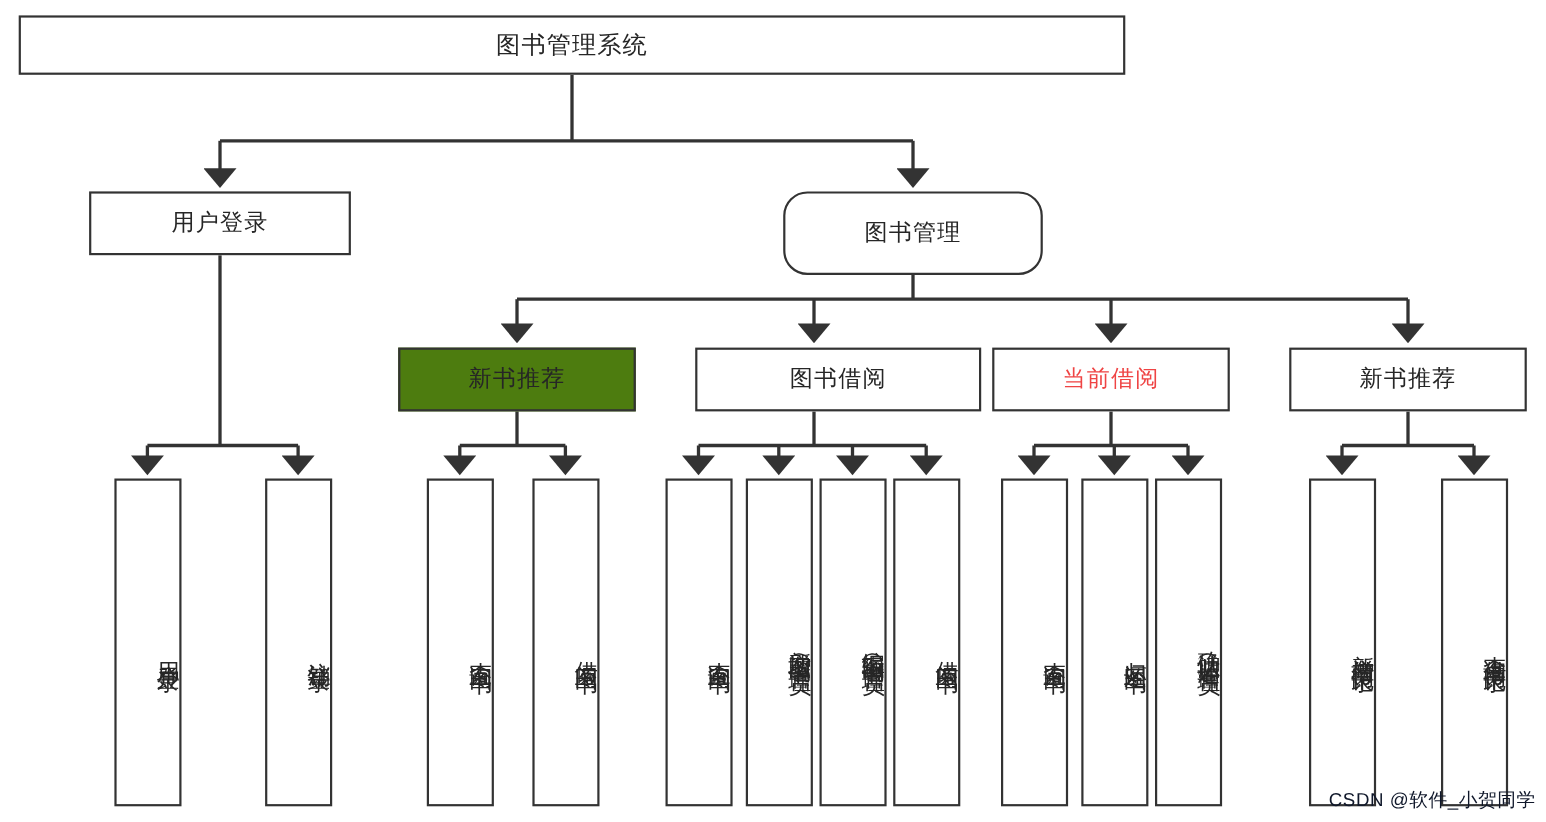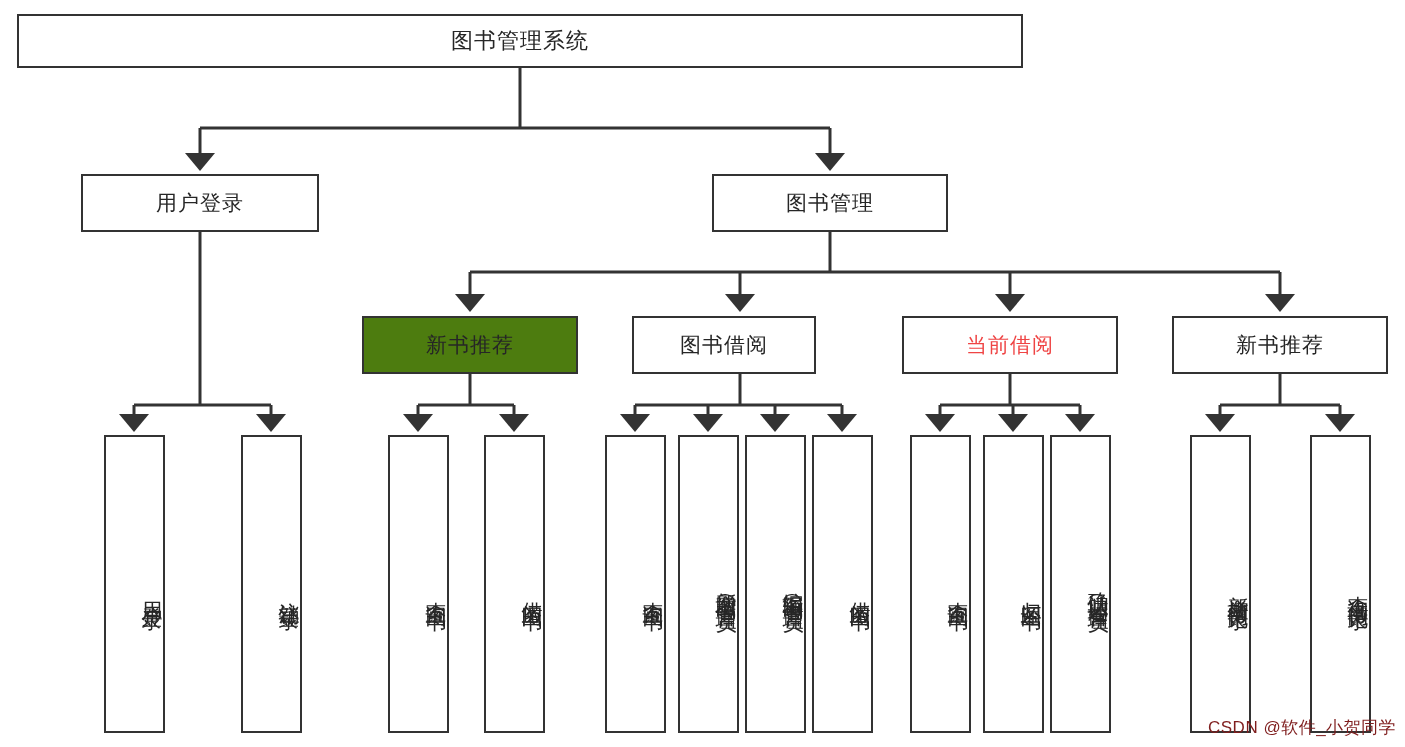--- a/index.html
+++ b/index.html
@@ -116,36 +116,36 @@
       <path d="M1280,374 L1280,405"></path>
       <path d="M1220,405 L1340,405"></path>
       <path d="M1220,405 L1220,423" marker-end="url(#arrow)"></path>
       <path d="M1340,405 L1340,423" marker-end="url(#arrow)"></path>
     </g>
   </svg>
 
   <div class="node horiz root" style="left: 17px; top: 14px; width: 1006px; height: 54px; border-color: rgb(51, 51, 51); background: rgb(255, 255, 255); color: rgb(38, 38, 38);">图书管理系统</div>
 
   <div class="node horiz" style="left: 81px; top: 174px; width: 238px; height: 58px; border-color: rgb(51, 51, 51); background: rgb(255, 255, 255); color: rgb(38, 38, 38);">用户登录</div>
-  <div class="node horiz" style="left: 712px; top: 174px; width: 236px; height: 58px; border-color: rgb(51, 51, 51); background: rgb(255, 255, 255); color: rgb(38, 38, 38);">图书管理</div>
+  <div class="node horiz" style="left: 712px; top: 174px; width: 236px; height: 76px; border-color: rgb(51, 51, 51); background: rgb(255, 255, 255); color: rgb(38, 38, 38); border-radius: 22px;">图书管理</div>
 
   <div class="node horiz" style="left: 362px; top: 316px; width: 216px; height: 58px; border-color: rgb(51, 51, 51); background: #4d7c0f; color: rgb(38, 38, 38);">新书推荐</div>
-  <div class="node horiz" style="left: 632px; top: 316px; width: 184px; height: 58px; border-color: rgb(51, 51, 51); background: rgb(255, 255, 255); color: rgb(38, 38, 38);">图书借阅</div>
+  <div class="node horiz" style="left: 632px; top: 316px; width: 260px; height: 58px; border-color: rgb(51, 51, 51); background: rgb(255, 255, 255); color: rgb(38, 38, 38);">图书借阅</div>
   <div class="node horiz" style="left: 902px; top: 316px; width: 216px; height: 58px; border-color: rgb(51, 51, 51); background: rgb(255, 255, 255); color: #ef4444;">当前借阅</div>
   <div class="node horiz" style="left: 1172px; top: 316px; width: 216px; height: 58px; border-color: rgb(51, 51, 51); background: rgb(255, 255, 255); color: rgb(38, 38, 38);">新书推荐</div>
 
   <div class="node vert" style="left: 104px; top: 435px; width: 61px; height: 298px; border-color: rgb(51, 51, 51); background: rgb(255, 255, 255); color: rgb(38, 38, 38);">用户登录</div>
   <div class="node vert" style="left: 241px; top: 435px; width: 61px; height: 298px; border-color: rgb(51, 51, 51); background: rgb(255, 255, 255); color: rgb(38, 38, 38);">注销登录</div>
   <div class="node vert" style="left: 388px; top: 435px; width: 61px; height: 298px; border-color: rgb(51, 51, 51); background: rgb(255, 255, 255); color: rgb(38, 38, 38);">查询图书</div>
   <div class="node vert" style="left: 484px; top: 435px; width: 61px; height: 298px; border-color: rgb(51, 51, 51); background: rgb(255, 255, 255); color: rgb(38, 38, 38);">借阅图书</div>
   <div class="node vert" style="left: 605px; top: 435px; width: 61px; height: 298px; border-color: rgb(51, 51, 51); background: rgb(255, 255, 255); color: rgb(38, 38, 38);">查询图书</div>
   <div class="node vert tallpad" style="left: 678px; top: 435px; width: 61px; height: 298px; border-color: rgb(51, 51, 51); background: rgb(255, 255, 255); color: rgb(38, 38, 38);">新增图书（管理员）</div>
   <div class="node vert tallpad" style="left: 745px; top: 435px; width: 61px; height: 298px; border-color: rgb(51, 51, 51); background: rgb(255, 255, 255); color: rgb(38, 38, 38);">编辑图书（管理员）</div>
   <div class="node vert" style="left: 812px; top: 435px; width: 61px; height: 298px; border-color: rgb(51, 51, 51); background: rgb(255, 255, 255); color: rgb(38, 38, 38);">借阅图书</div>
   <div class="node vert" style="left: 910px; top: 435px; width: 61px; height: 298px; border-color: rgb(51, 51, 51); background: rgb(255, 255, 255); color: rgb(38, 38, 38);">查询图书</div>
   <div class="node vert" style="left: 983px; top: 435px; width: 61px; height: 298px; border-color: rgb(51, 51, 51); background: rgb(255, 255, 255); color: rgb(38, 38, 38);">归还图书</div>
   <div class="node vert tallpad" style="left: 1050px; top: 435px; width: 61px; height: 298px; border-color: rgb(51, 51, 51); background: rgb(255, 255, 255); color: rgb(38, 38, 38);">确认归还（管理员）</div>
   <div class="node vert tallpad" style="left: 1190px; top: 435px; width: 61px; height: 298px; border-color: rgb(51, 51, 51); background: rgb(255, 255, 255); color: rgb(38, 38, 38);">新增借阅记录</div>
   <div class="node vert tallpad" style="left: 1310px; top: 435px; width: 61px; height: 298px; border-color: rgb(51, 51, 51); background: rgb(255, 255, 255); color: rgb(38, 38, 38);">查询借阅记录</div>
 
-  <div class="watermark" style="left: 1208px; top: 716px; color: #7f1d1d;">CSDN @软件_小贺同学</div>
+  <div class="watermark" style="left: 1208px; top: 716px; color: #0f172a;">CSDN @软件_小贺同学</div>
 
 </div>
 
 </body></html>

